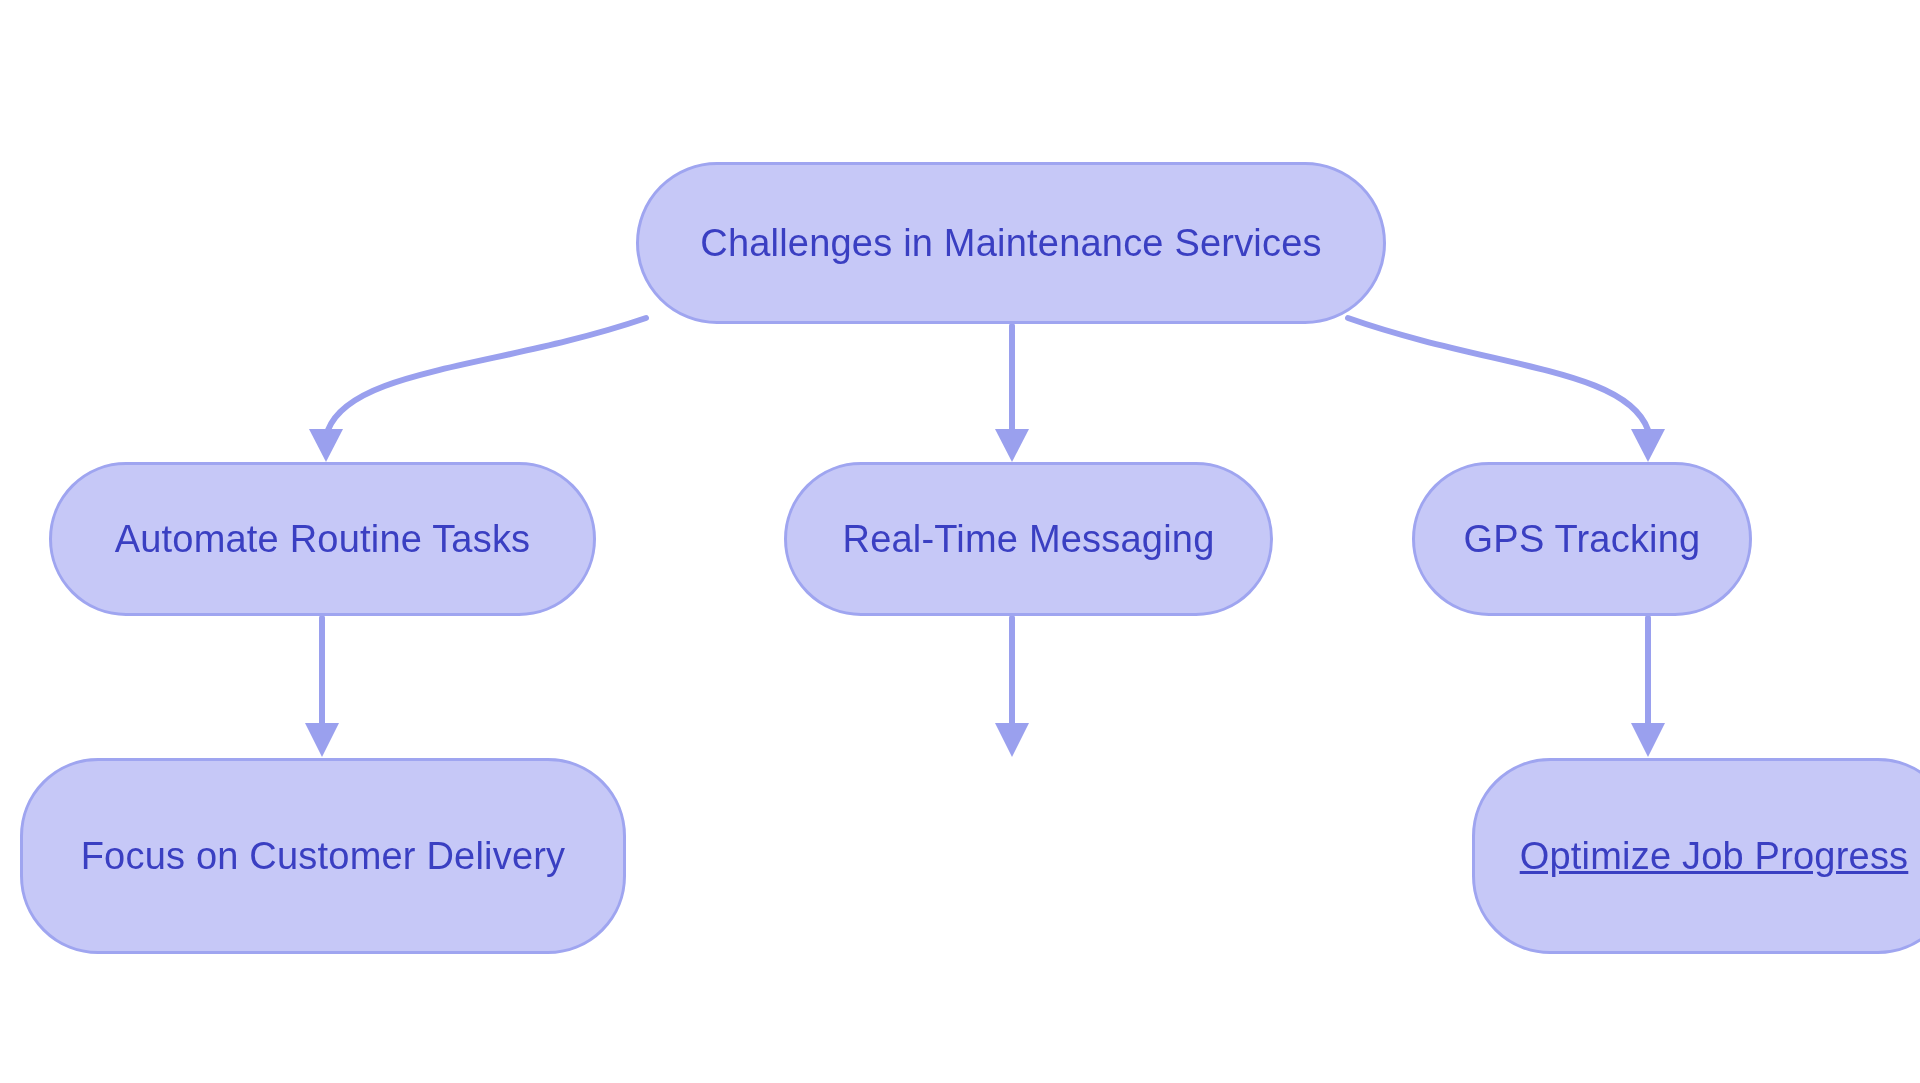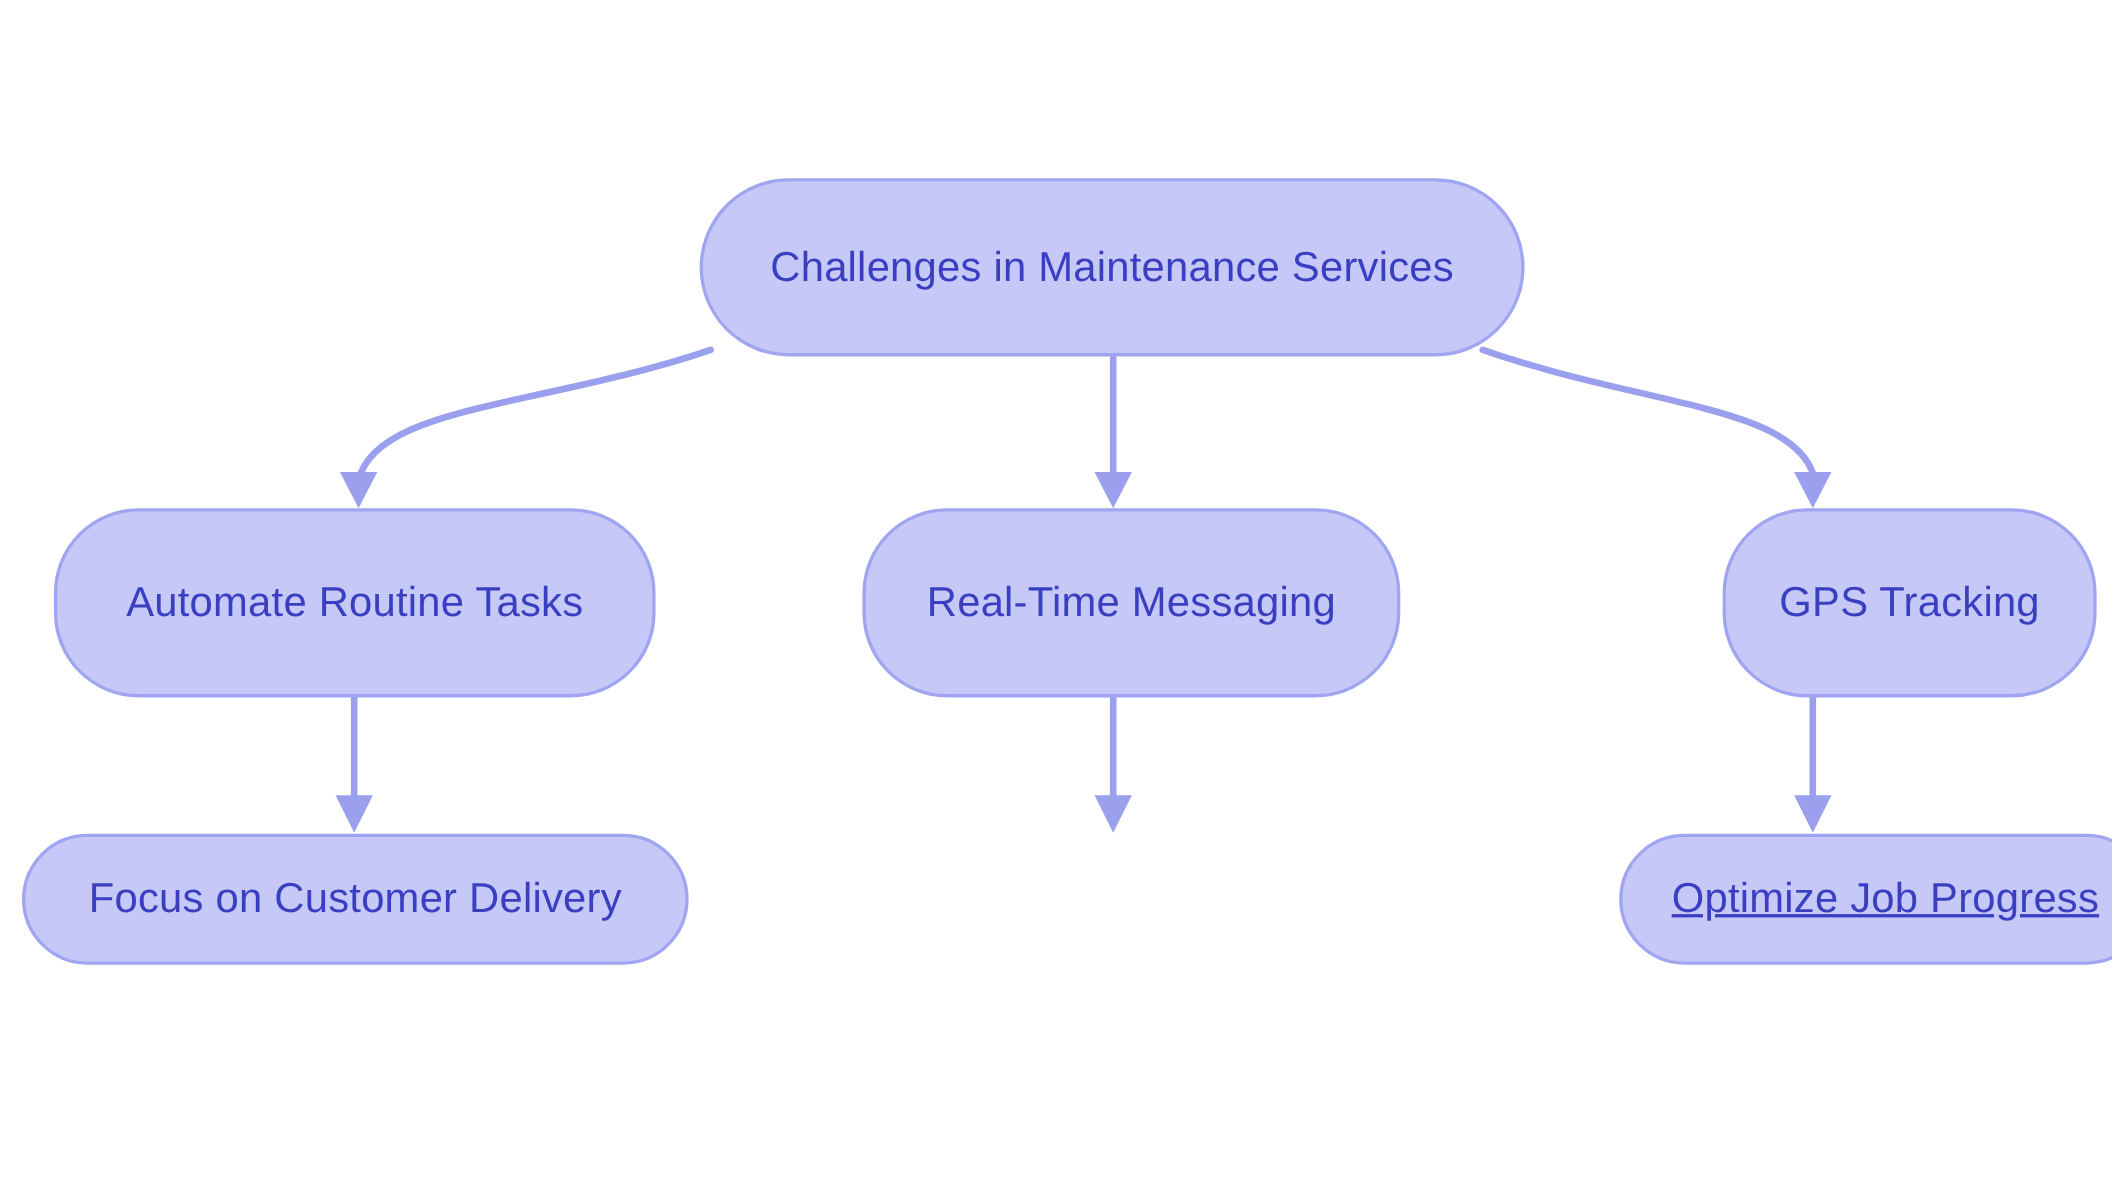--- a/index.html
+++ b/index.html
@@ -44,25 +44,25 @@
     justify-content: center;
     background: var(--node-fill);
     border: 3px solid var(--node-border);
     color: var(--text);
     font-size: 38px;
     letter-spacing: 0.2px;
     text-align: center;
     white-space: nowrap;
   }
   .node-root   { left: 636px;  top: 162px; width: 750px; height: 162px; border-radius: 81px; }
-  .node-mid    { top: 462px; height: 172px; border-radius: 77px; }
-  .node-bottom { top: 758px; height: 119px; border-radius: 78px; }
+  .node-mid    { top: 462px; height: 154px; border-radius: 77px; }
+  .node-bottom { top: 758px; height: 196px; border-radius: 78px; }
   .node-automate   { left: 49px;   width: 547px; }
   .node-realtime   { left: 784px;  width: 489px; }
-  .node-gps        { left: 1566px; width: 340px; }
+  .node-gps        { left: 1412px; width: 340px; }
   .node-customer   { left: 20px;   width: 606px; }
   .node-coordination { left: 765px;  width: 495px; }
   .node-progress   { left: 1472px; width: 484px; text-decoration: underline; }
 </style>
 </head>
 <body>
 
 <div class="canvas">
 
   <svg class="edges" viewBox="0 0 1920 1083" xmlns="http://www.w3.org/2000/svg">

